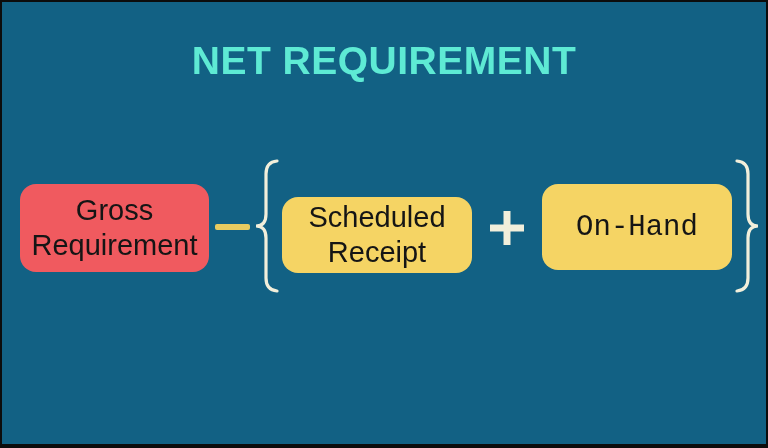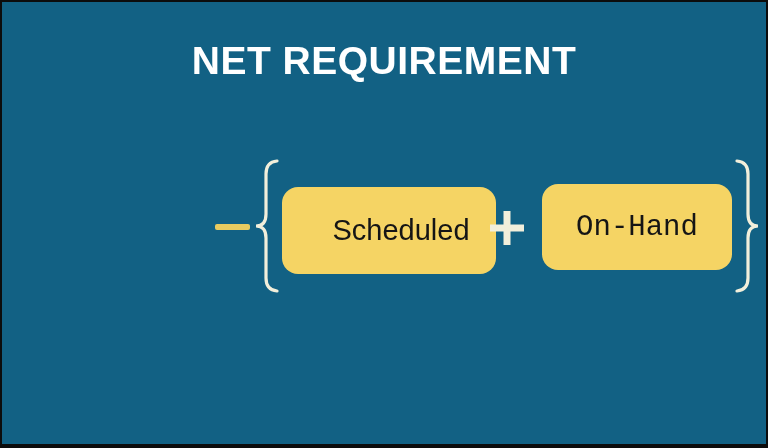--- a/index.html
+++ b/index.html
@@ -23,21 +23,21 @@
     left: 0;
     right: 0;
     top: 38px;
     height: 42px;
     display: flex;
     align-items: center;
     justify-content: center;
     font-size: 39px;
     font-weight: bold;
     letter-spacing: 0.5px;
-    color: #ffffff;
+    color: #5eead4;
     white-space: nowrap;
   }
   .box {
     position: absolute;
     display: flex;
     flex-direction: column;
     align-items: center;
     justify-content: center;
     border-radius: 16px;
     color: #151515;
@@ -50,24 +50,23 @@
     top: 182px;
     width: 189px;
     height: 88px;
     background: #F05A5F;
   }
   .box-yellow {
     background: #F5D464;
   }
   .box-scheduled {
     left: 280px;
-    top: 185px;
+    top: 195px;
     width: 190px;
-    height: 87px;
-    padding-left: 24px;
+    height: 76px;
   }
   .box-onhand {
     left: 540px;
     top: 182px;
     width: 190px;
     height: 86px;
     font-family: Liberation Mono, monospace;
   }
   .minus-bar {
     position: absolute;
@@ -94,29 +93,34 @@
     height: 38px;
   }
 </style>
 </head>
 <body>
 
 <div class="canvas">
 
   <div class="title">NET REQUIREMENT</div>
 
+  <div class="box box-red">
+    <span>Gross</span>
+    <span>Requirement</span>
+  </div>
 
   <div class="minus-bar"></div>
 
   <svg class="brace brace-open" viewBox="0 0 28 136">
     <path d="M 25 3 Q 14 4 14 16 L 14 56 Q 14 68 4 68 Q 14 68 14 80 L 14 120 Q 14 132 25 133" fill="none" stroke="#F2EFDB" stroke-width="3.2" stroke-linecap="round"></path>
   </svg>
 
   <div class="box box-yellow box-scheduled">
     <span>Scheduled</span>
+    <span>Receipt</span>
   </div>
 
   <svg class="plus" viewBox="0 0 38 38">
     <path d="M 19 2 L 19 36 M 2 19 L 36 19" fill="none" stroke="#F2EFDB" stroke-width="7"></path>
   </svg>
 
   <div class="box box-yellow box-onhand">
     <span>On-Hand</span>
   </div>
 

